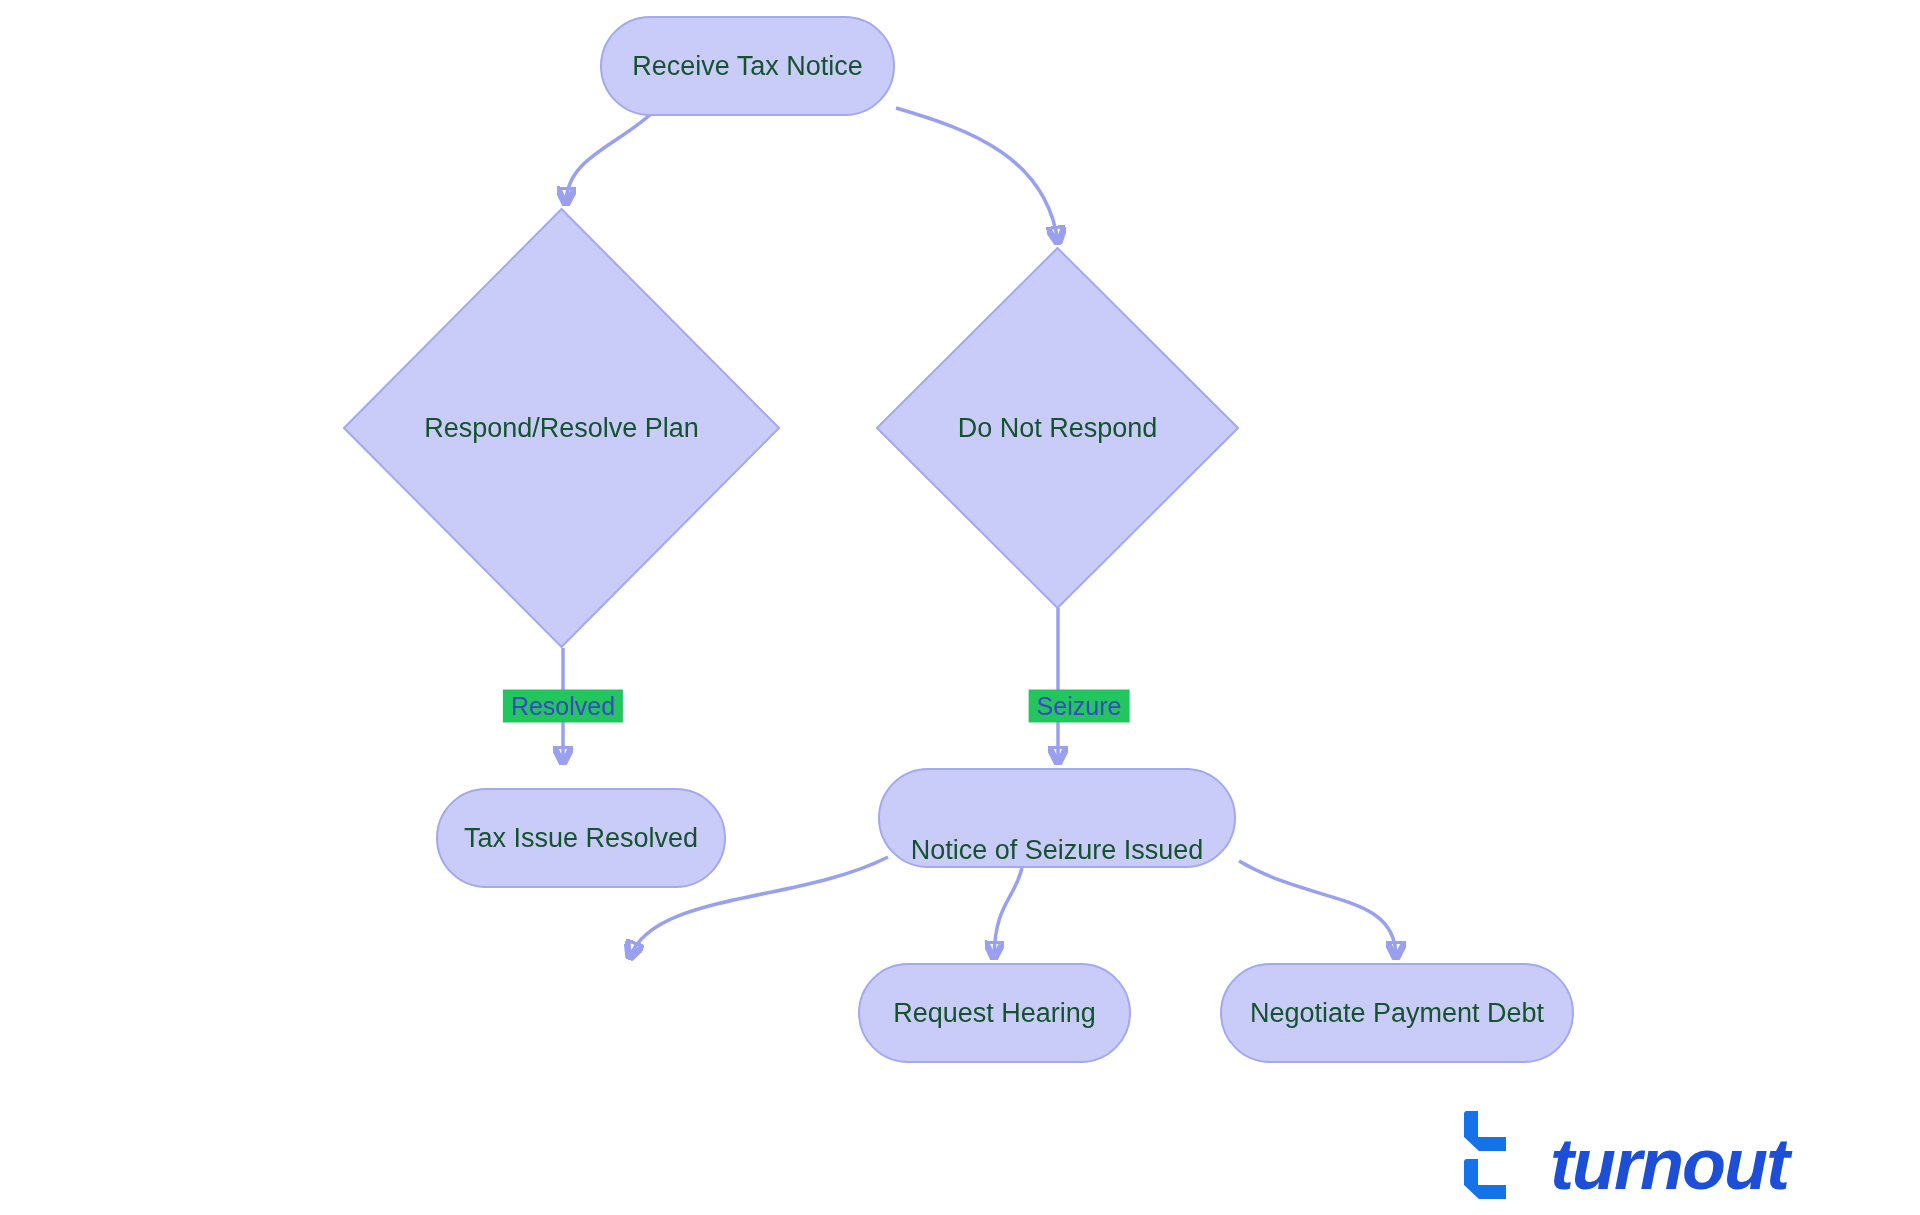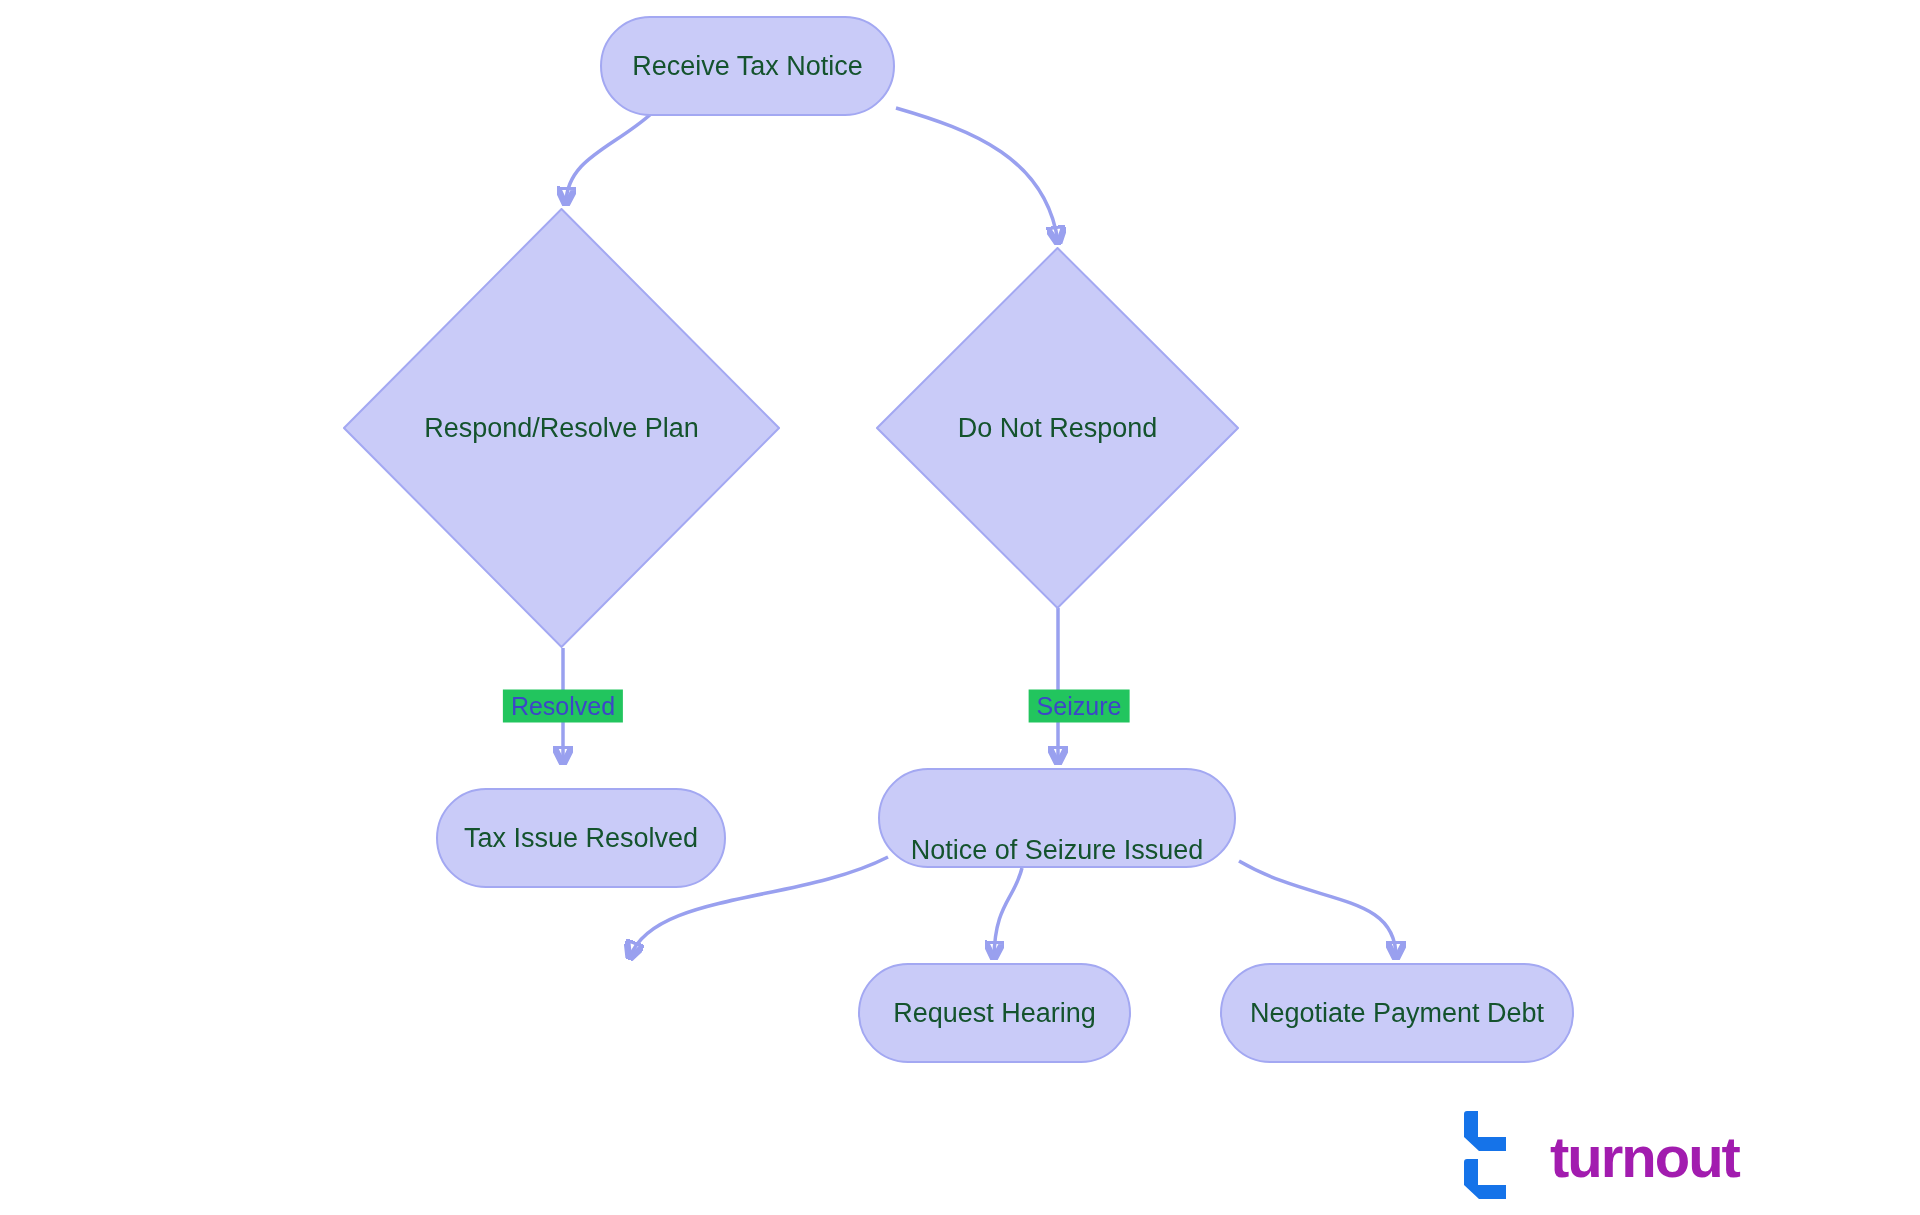--- a/index.html
+++ b/index.html
@@ -43,26 +43,27 @@
     font-size: 25px;
     white-space: nowrap;
   }
 
   .logo { position: absolute; }
   .logo-icon { position: absolute; left: 1464px; top: 1111px; }
   .logo-text {
     position: absolute;
     left: 1550px;
     top: 1128px;
-    font-size: 58px;
+    font-size: 72px;
     font-weight: 700;
     letter-spacing: -2px;
     line-height: 1;
-    color: #a21caf;
+    color: #1d4ed8;
     white-space: nowrap;
+    font-style: italic;
   }
 </style>
 </head>
 <body>
 
 <div class="canvas">
 
   <svg class="edges-layer" width="1920" height="1215" viewBox="0 0 1920 1215">
     <defs>
       <marker id="arrow" viewBox="0 0 10 10" refX="8.5" refY="5" markerWidth="5.5" markerHeight="5.5" orient="auto-start-reverse">

